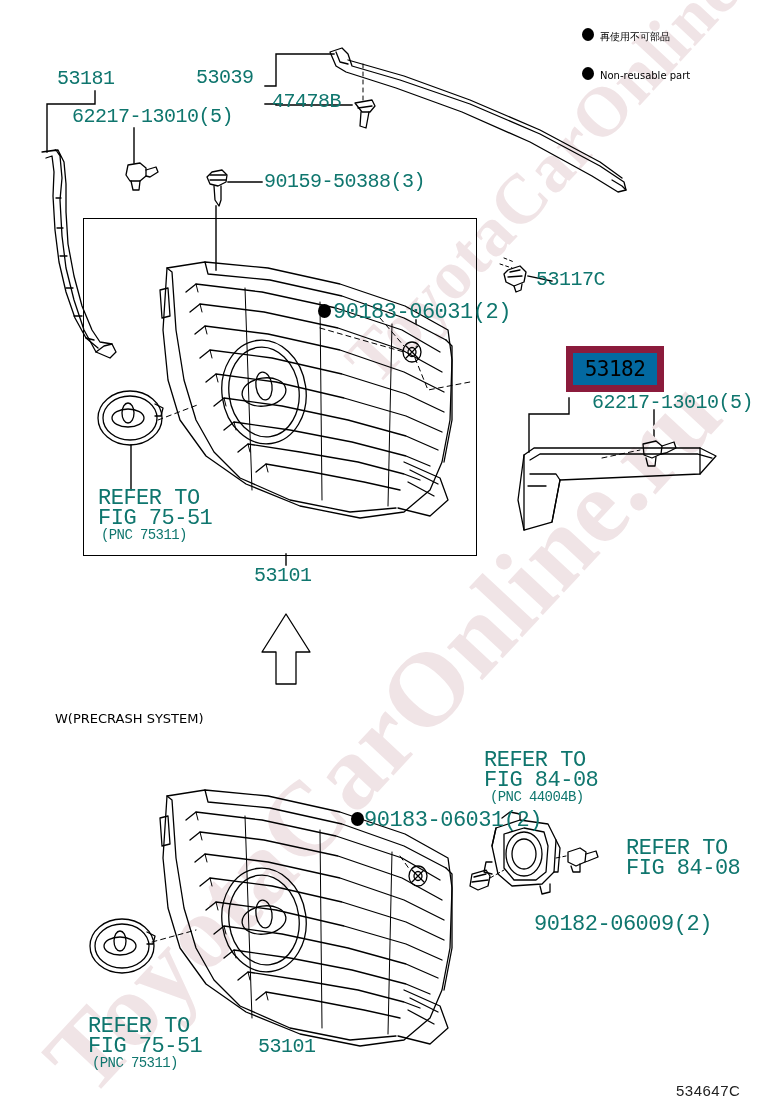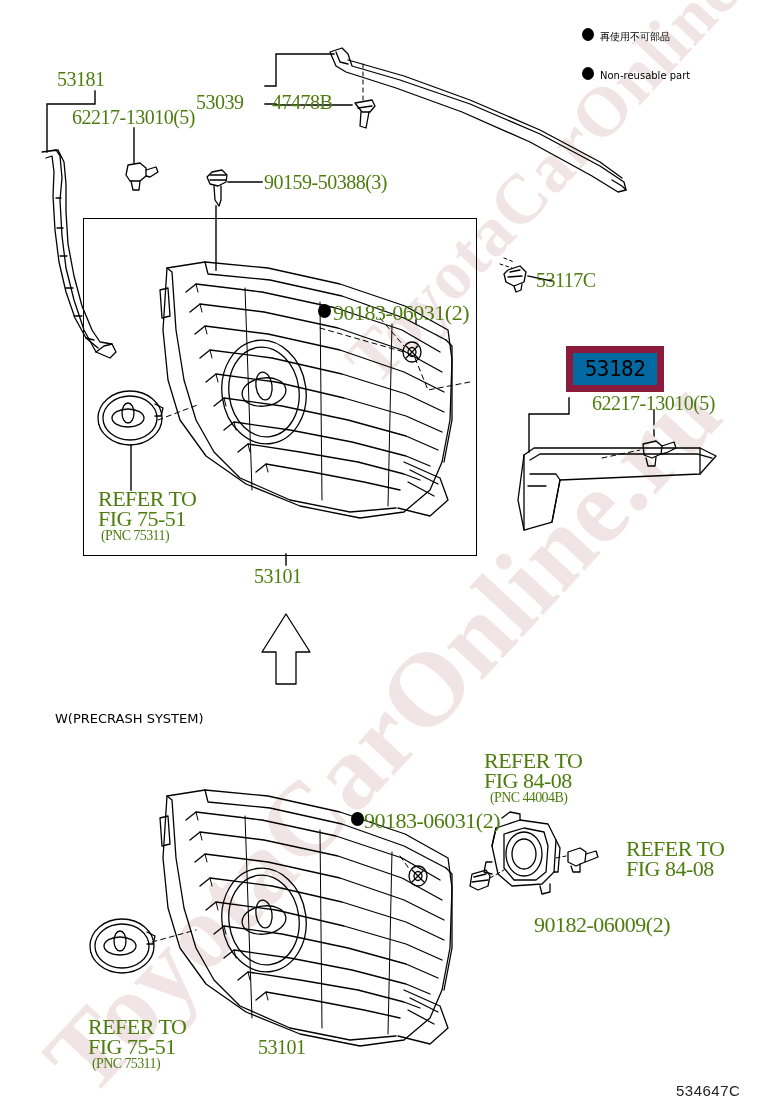--- a/index.html
+++ b/index.html
@@ -20,22 +20,22 @@
     font-family:"Liberation Serif","DejaVu Serif",serif;
     font-weight:700;color:#f0e4e6;white-space:nowrap;
     letter-spacing:1px;
   }
   .wm1{font-size:70px;left:330px;top:345px;transform:rotate(-47deg);transform-origin:0 0;}
   .wm2{font-size:105px;left:20px;top:1035px;transform:rotate(-47deg);transform-origin:0 0;}
 
   
   .lbl{
     position:absolute;white-space:nowrap;z-index:6;
-    font-family:Liberation Serif, serif;
-    color:#4d7c0f;line-height:1.12;text-align:right;
+    font-family:Liberation Mono, monospace;
+    color:#0f766e;line-height:1.12;text-align:right;
   }
   .t20{font-size:20px;letter-spacing:-0.5px;}
   .t19{font-size:22px;letter-spacing:-0.5px;}
   .t17{font-size:14px;letter-spacing:-0.6px;}
 
   .legend{
     position:absolute;z-index:7;white-space:nowrap;
     font-family:"DejaVu Sans","Liberation Sans",sans-serif;
     font-size:10px;color:#000;
   }
@@ -250,21 +250,21 @@
 
       <path d="M569 398 L569 414 L529 414 L529 452"></path>
 
       <path d="M654 410 L654 426 L654 441"></path>
     </g>
   </svg>
 
   
   <div class="lbl t20" style="left:57px;top:68px;">53181</div>
   <div class="lbl t20" style="left:72px;top:106px;">62217-13010(5)</div>
-  <div class="lbl t20" style="left:196px;top:67px;margin-top:24px;">53039</div>
+  <div class="lbl t20" style="left:196px;top:67px;">53039</div>
   <div class="lbl t20" style="left:272px;top:91px;">47478B</div>
   <div class="lbl t20" style="left:264px;top:171px;">90159-50388(3)</div>
   <div class="lbl t20" style="left:536px;top:269px;">53117C</div>
 
   <div class="blackdot" style="left:318px;top:304px;"></div>
   <div class="lbl t19" style="left:333px;top:301px;">90183-06031(2)</div>
 
   <div class="lbl t19" style="left:98px;top:487px;">REFER TO</div>
   <div class="lbl t19" style="left:98px;top:507px;">FIG 75-51</div>
   <div class="lbl t17" style="left:101px;top:528px;">(PNC 75311)</div>

